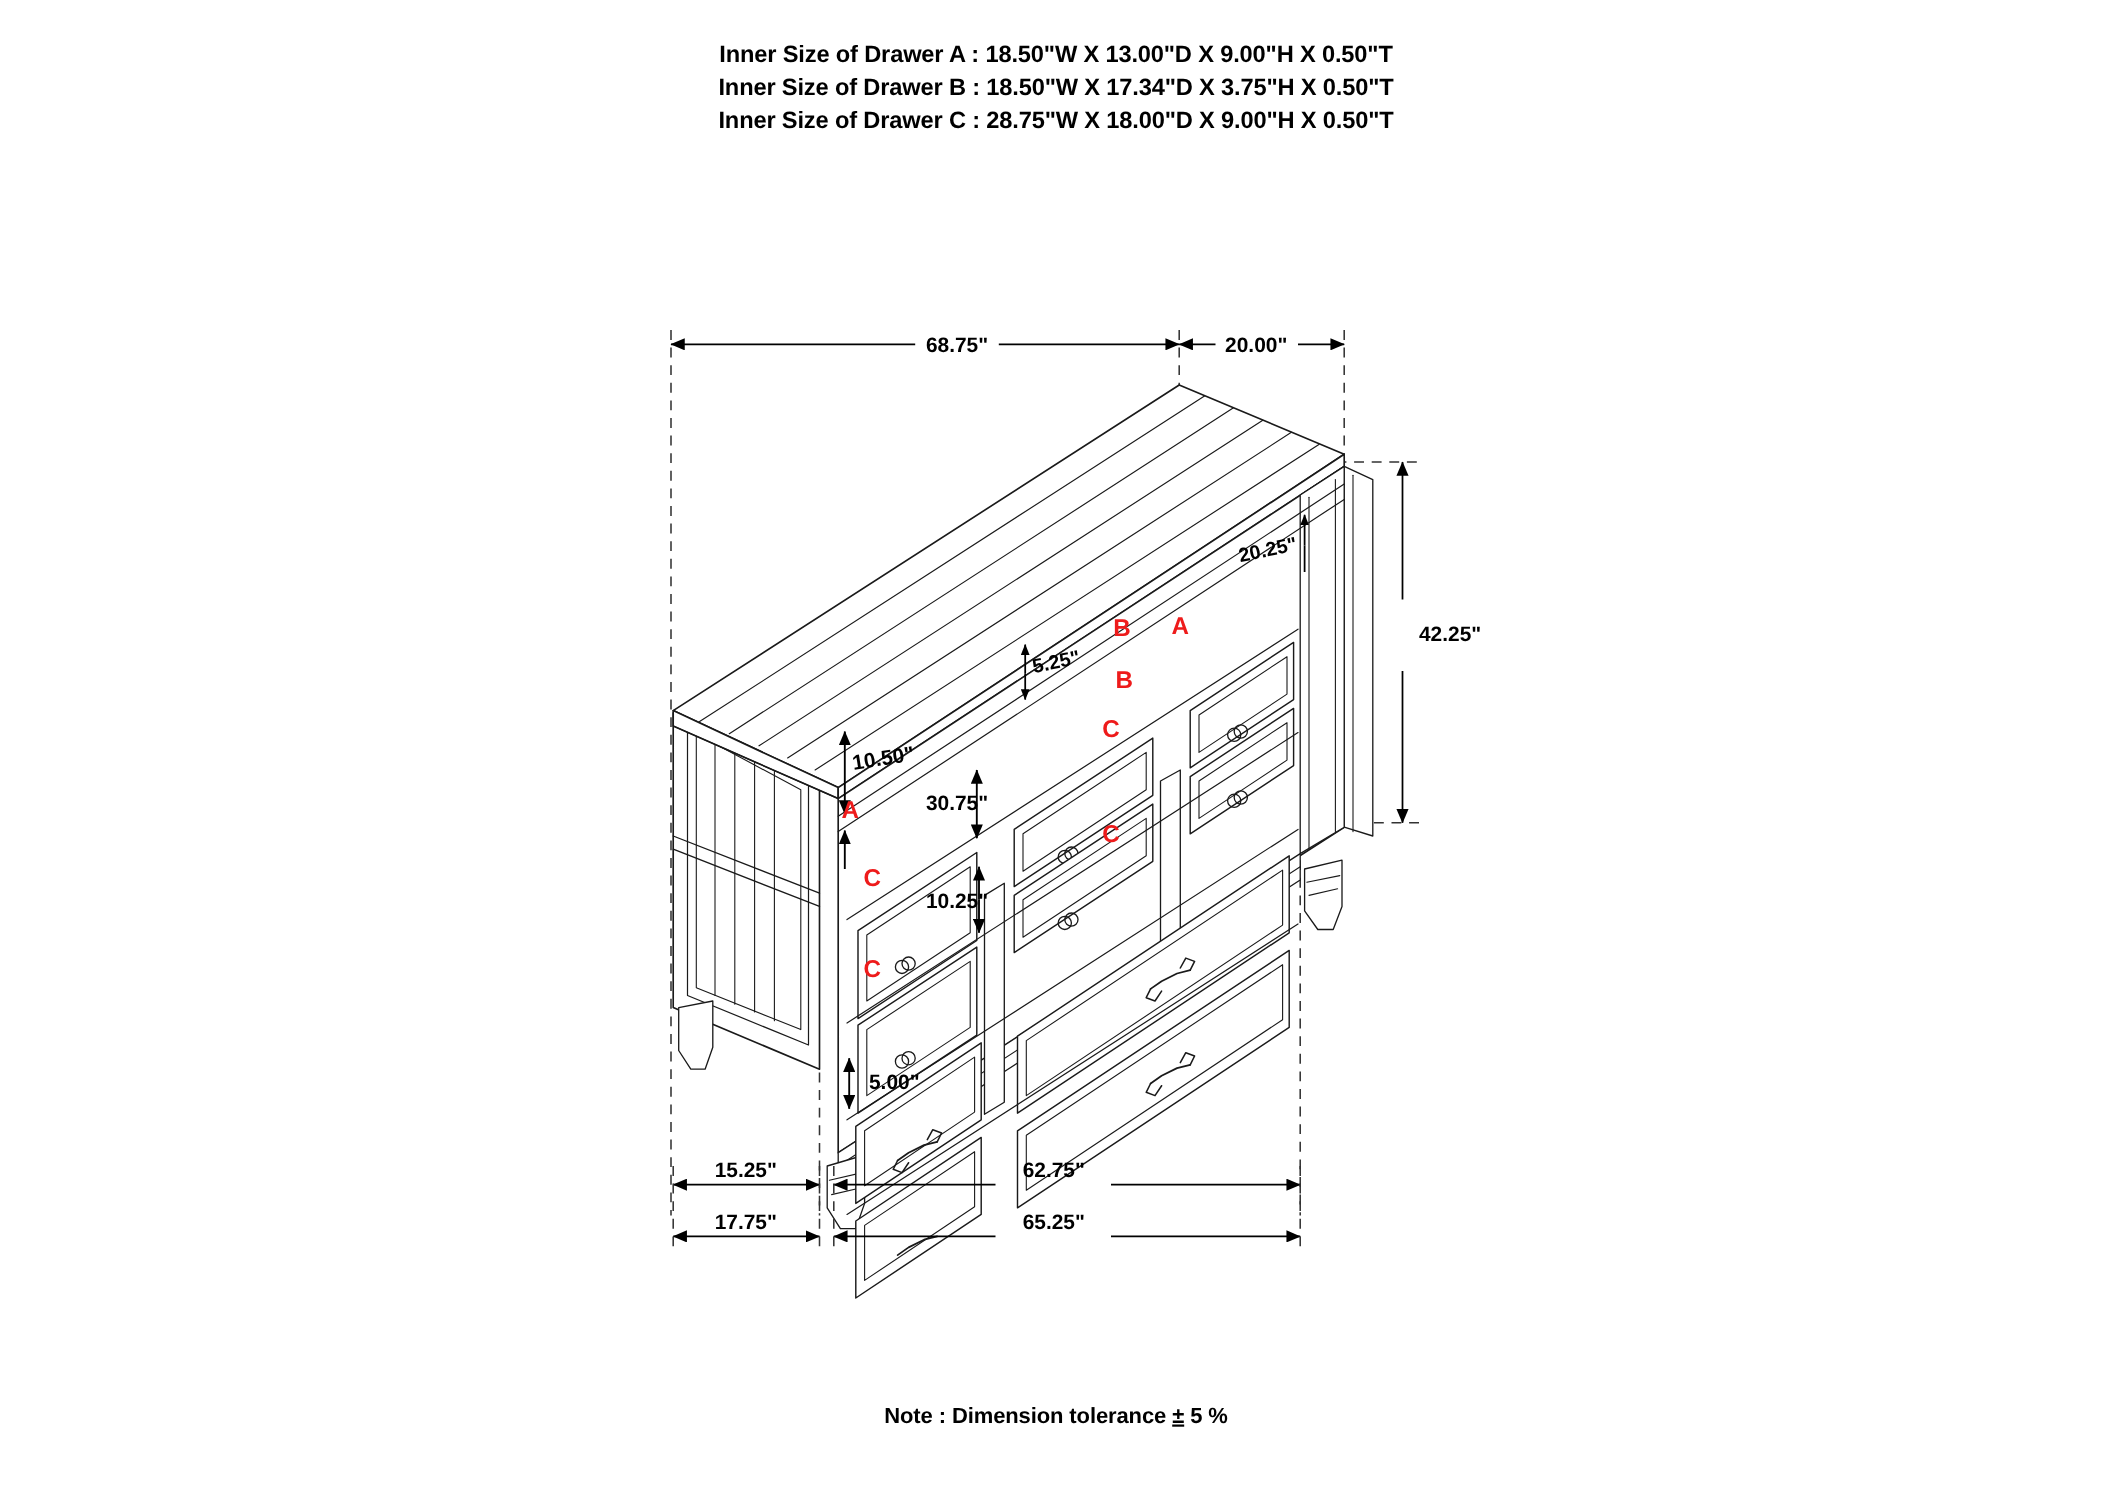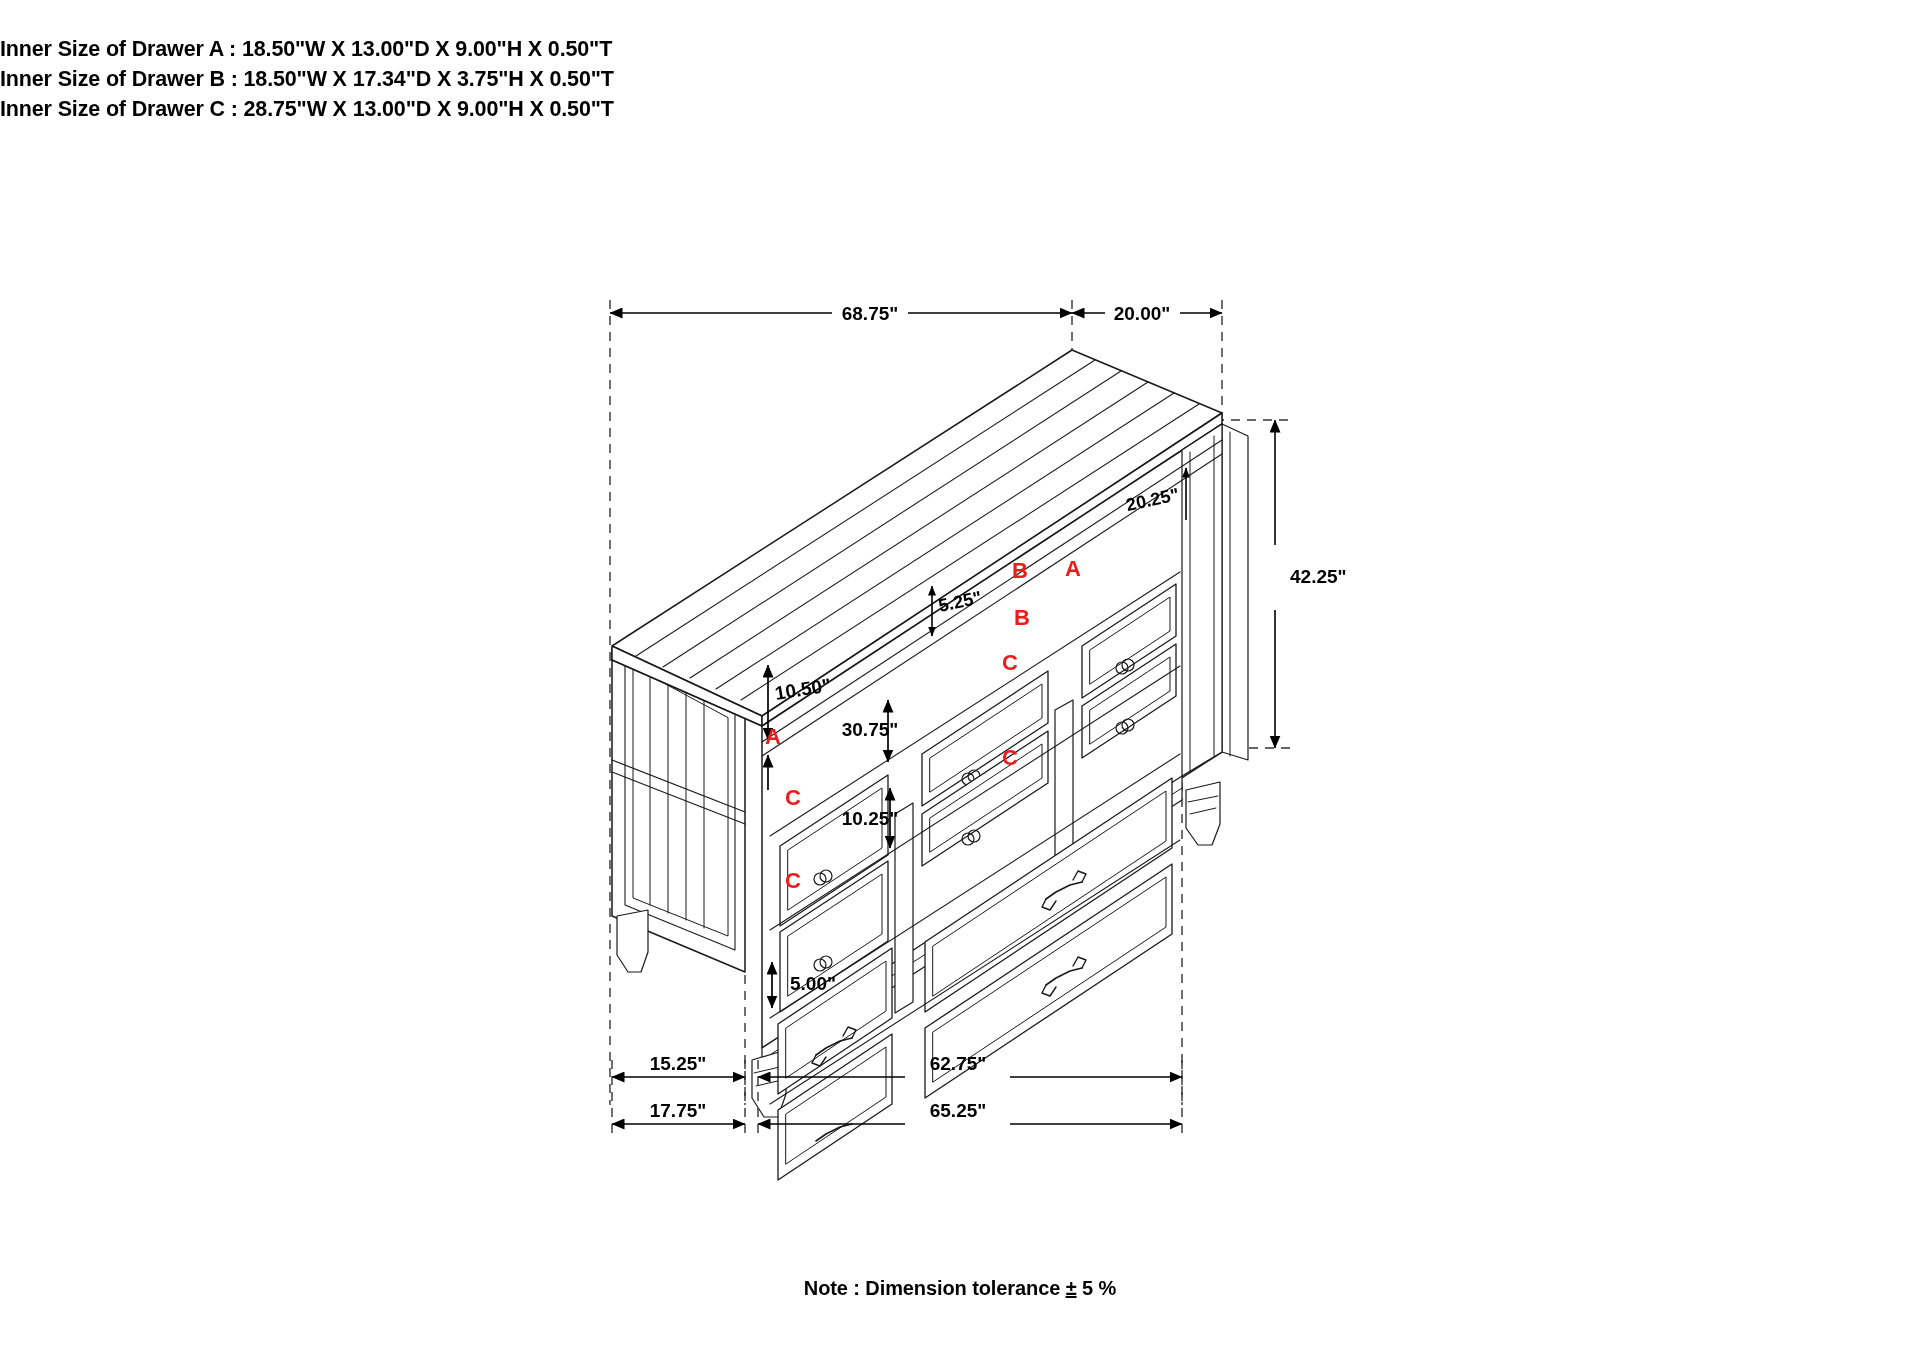--- a/index.html
+++ b/index.html
@@ -22,20 +22,21 @@
     height: 1361px;
     background: #ffffff;
   }
 
   
   .spec-block {
     position: absolute;
     left: 0;
     top: 34px;
     width: 1920px;
+    text-align: center;
   }
   .spec-line {
     font-family: "Liberation Sans", sans-serif;
     font-size: 21.5px;
     font-weight: bold;
     color: #000000;
     line-height: 30px;
     letter-spacing: -0.15px;
     white-space: pre;
   }
@@ -88,21 +89,21 @@
   }
 </style>
 </head>
 <body>
 
 <div id="page">
 
   <div class="spec-block">
     <div class="spec-line">Inner Size of Drawer A : 18.50"W X 13.00"D X 9.00"H X 0.50"T</div>
     <div class="spec-line">Inner Size of Drawer B : 18.50"W X 17.34"D X 3.75"H X 0.50"T</div>
-    <div class="spec-line">Inner Size of Drawer C : 28.75"W X 13.00"D X 9.00"H X 0.50"T</div>
+    <div class="spec-line">Inner Size of Drawer C : 28.75"W X 18.00"D X 9.00"H X 0.50"T</div>
   </div>
 
   <svg id="drawing" viewBox="0 0 1920 1361">
     <defs>
       <marker id="arrHead" markerWidth="10" markerHeight="8" refX="9.5" refY="4" orient="auto" markerUnits="userSpaceOnUse">
         <path d="M0,0 L10,4 L0,8 z" fill="#000"></path>
       </marker>
       <marker id="arrTail" markerWidth="10" markerHeight="8" refX="0.5" refY="4" orient="auto" markerUnits="userSpaceOnUse">
         <path d="M10,0 L0,4 L10,8 z" fill="#000"></path>
       </marker>

